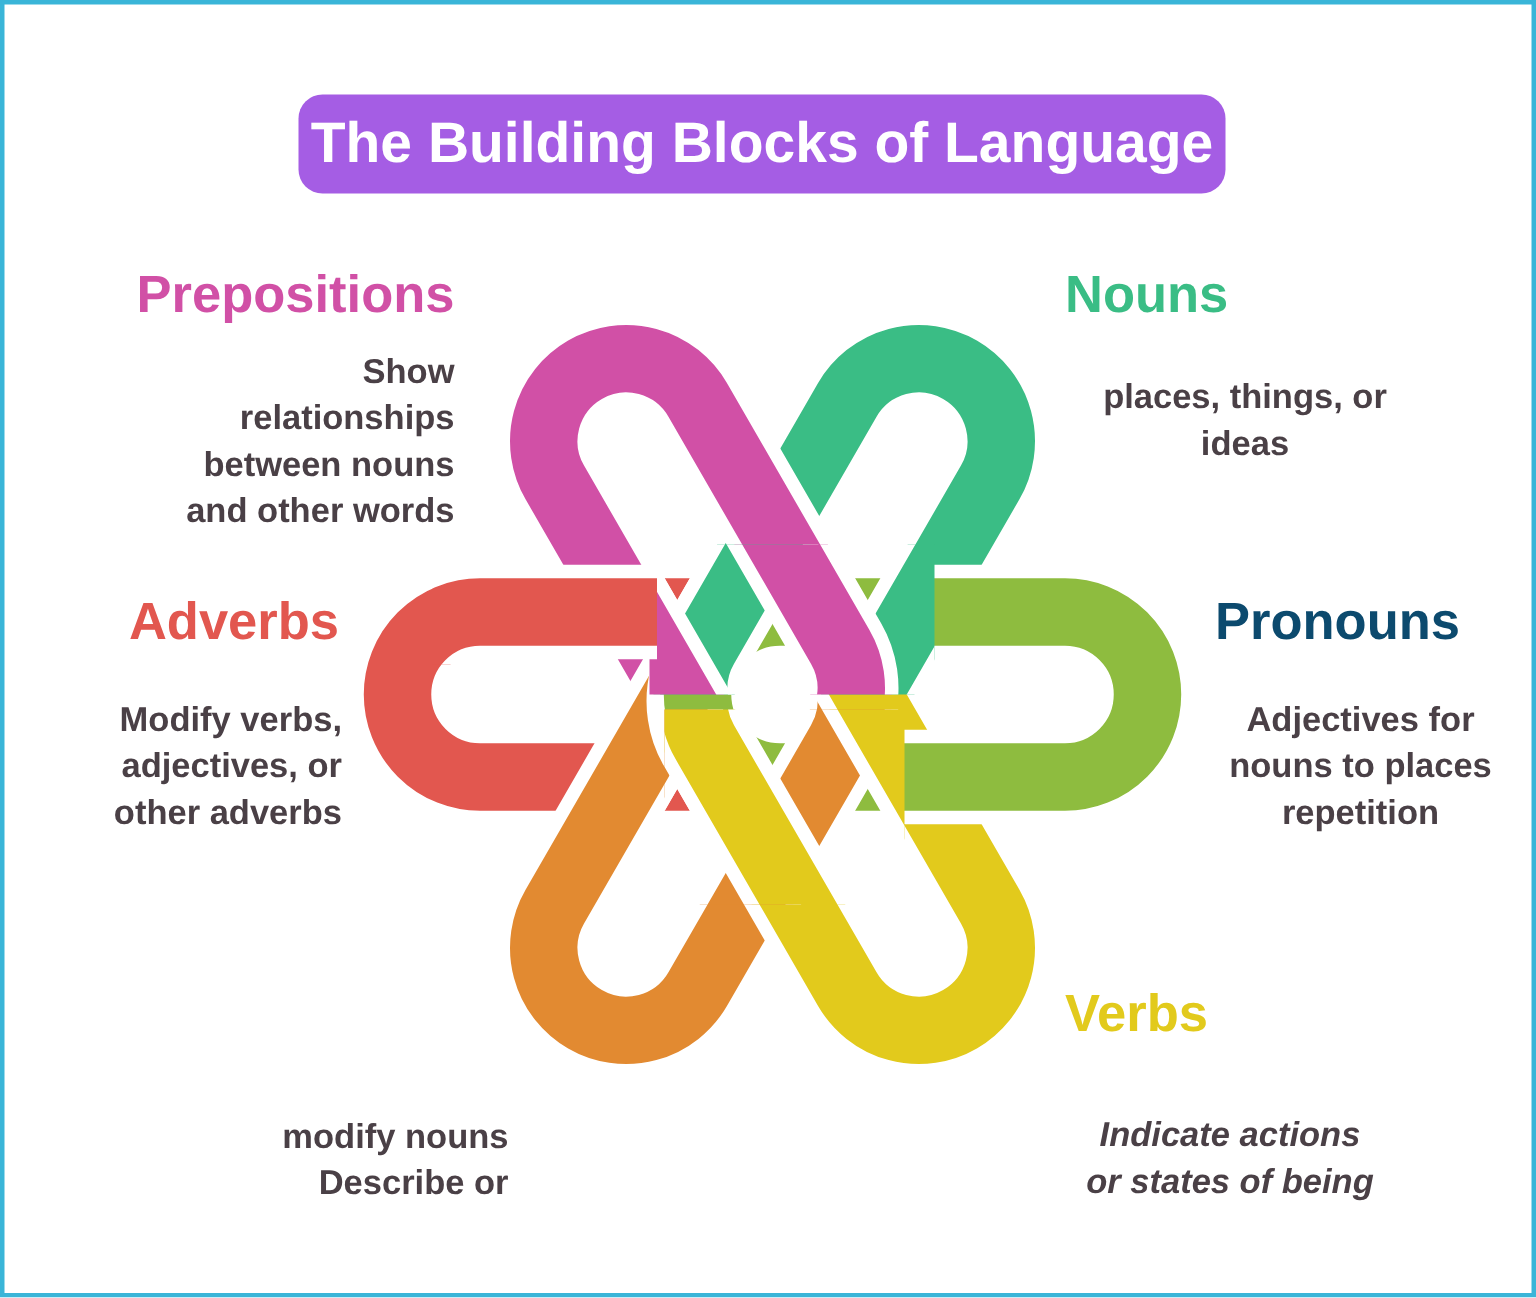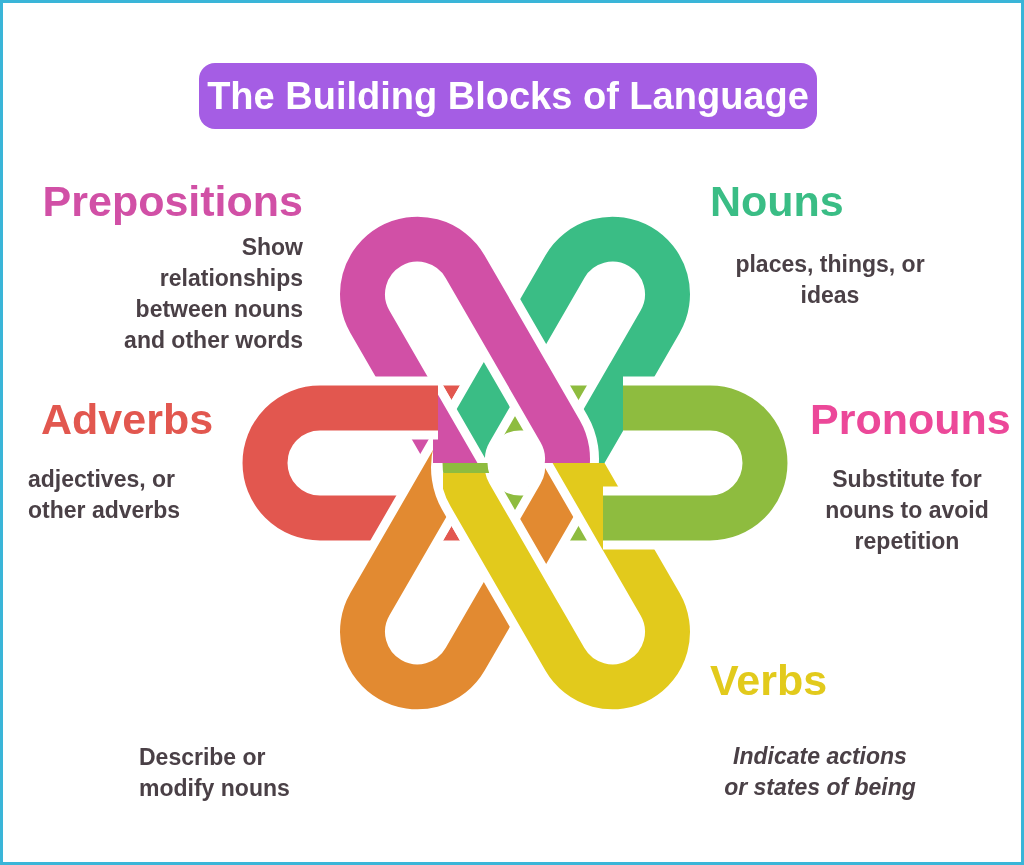--- a/index.html
+++ b/index.html
@@ -17,27 +17,27 @@
   #title-banner {
     left: 196px; top: 60px; width: 618px; height: 66px;
     border-radius: 16px;
     display: flex; align-items: center; justify-content: center;
   }
   #title-banner .title-text {
     color: #ffffff; font-size: 38px; font-weight: 700; letter-spacing: 0px;
     white-space: nowrap;
   }
   .heading {
-    font-size: 43px; font-weight: 700; line-height: 1.05; white-space: nowrap;
+    font-size: 35px; font-weight: 700; line-height: 1.05; white-space: nowrap;
   }
   .desc {
     color: #4a4046; font-size: 23px; font-weight: 700; line-height: 31px;
   }
   .ta-r { text-align: right; }
-  .ta-c { text-align: left; }
+  .ta-c { text-align: right; }
   .ta-l { text-align: center; }
   
   #prep-heading  { left: 20px;  top: 176px; width: 280px; }
   #prep-desc     { left: 20px;  top: 229px; width: 280px; }
   #nouns-heading { left: 707px; top: 176px; }
   #nouns-desc    { left: 707px; top: 246px; width: 240px; }
   #adv-heading   { left: 38px;  top: 394px; width: 185px; }
   #adv-desc      { left: 25px;  top: 461px; width: 200px; }
   #pron-heading  { left: 807px; top: 394px; }
   #pron-desc     { left: 809px; top: 461px; width: 190px; }
@@ -101,34 +101,35 @@
   </div>
 
   <div class="abs heading ta-l" id="nouns-heading" style="color: rgb(58, 189, 133);">Nouns</div>
   <div class="abs desc ta-l" id="nouns-desc">
     <div>places, things, or</div>
     <div>ideas</div>
   </div>
 
   <div class="abs heading ta-c" id="adv-heading" style="color: rgb(226, 87, 79);">Adverbs</div>
   <div class="abs desc ta-c" id="adv-desc">
+    <div>Modify verbs,</div>
     <div>adjectives, or</div>
     <div>other adverbs</div>
   </div>
 
-  <div class="abs heading ta-l" id="pron-heading" style="color: #ec4899;">Pronouns</div>
+  <div class="abs heading ta-l" id="pron-heading" style="color: #0c4a6e;">Pronouns</div>
   <div class="abs desc ta-l" id="pron-desc">
-    <div>Substitute for</div>
-    <div>nouns to avoid</div>
+    <div>Adjectives for</div>
+    <div>nouns to places</div>
     <div>repetition</div>
   </div>
 
   <div class="abs desc ta-c" id="adj-desc">
+    <div>modify nouns</div>
     <div>Describe or</div>
-    <div>modify nouns</div>
   </div>
 
   <div class="abs heading ta-l" id="verbs-heading" style="color: rgb(226, 202, 28);">Verbs</div>
   <div class="abs desc ta-l" id="verbs-desc">
     <div>Indicate actions</div>
     <div>or states of being</div>
   </div>
 
 </div>
 

